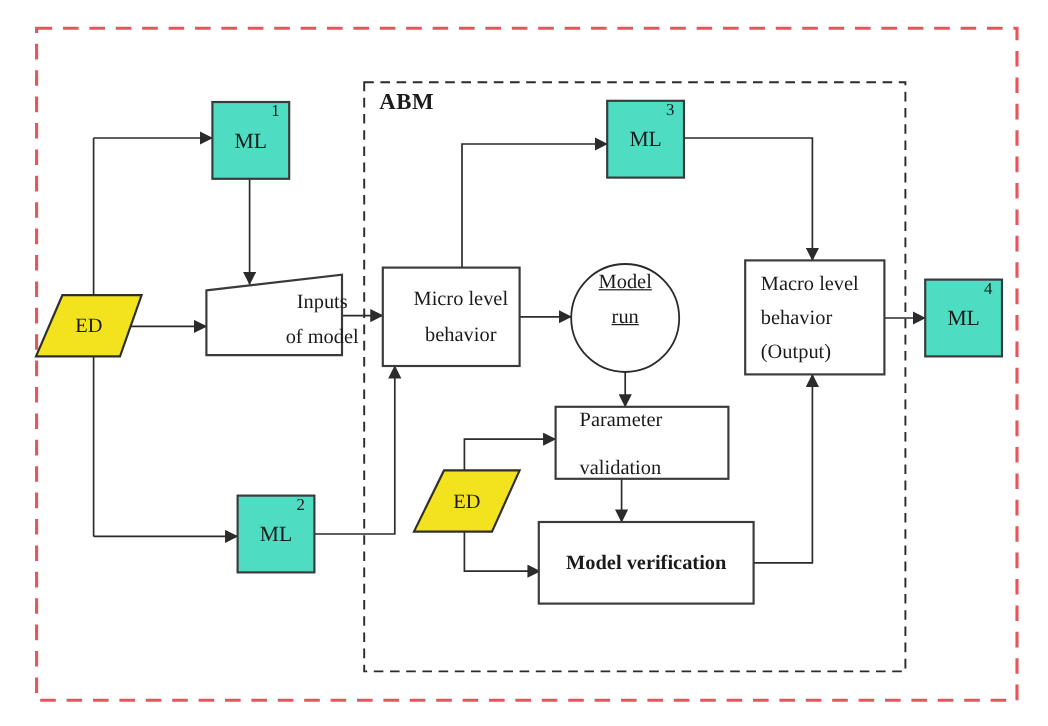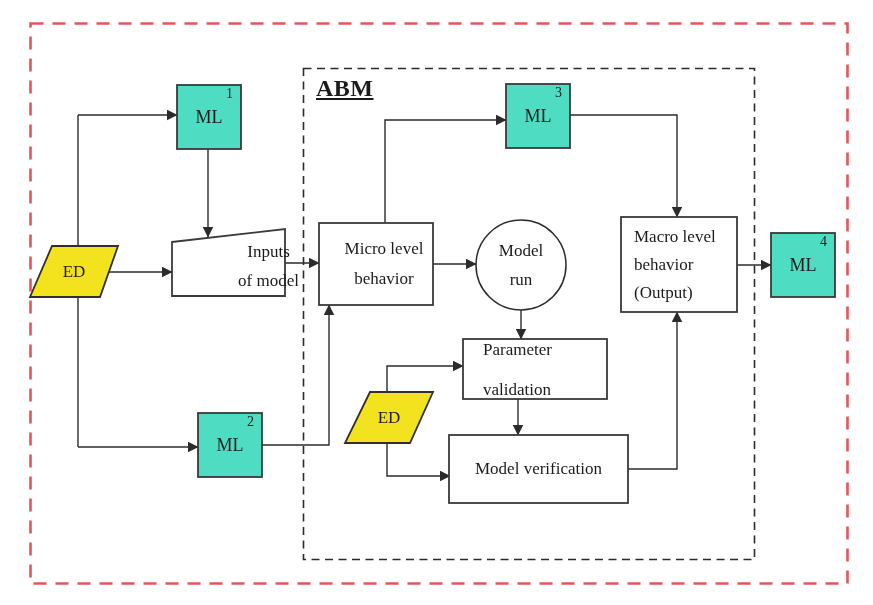--- a/index.html
+++ b/index.html
@@ -33,21 +33,21 @@
     position:absolute;
     display:flex;flex-direction:column;
     align-items:center;justify-content:center;
     font-size:17px;line-height:28px;
     text-align:center;white-space:nowrap;
     pointer-events:none;
   }
   .lbl.left{align-items:flex-start;text-align:center;}
   .ml-lbl{position:absolute;font-size:18px;display:flex;align-items:center;justify-content:center;}
   .ml-sup{position:absolute;top:1px;right:8px;font-size:14px;line-height:16px;}
-  .abm-title{position:absolute;font-weight:bold;font-size:24px;letter-spacing:.5px;text-decoration:underline;}
+  .abm-title{position:absolute;font-weight:bold;font-size:19px;letter-spacing:.5px;}
 </style>
 </head>
 <body>
 
 <div id="stage">
 
   <svg id="diagram-svg" width="873" height="605" viewBox="0 0 873 605">
     <defs>
       <marker id="arr" viewBox="0 0 10 10" refX="9.5" refY="5" markerUnits="userSpaceOnUse" markerWidth="11" markerHeight="11" orient="auto-start-reverse">
         <path d="M0,0 L10,5 L0,10 z" fill="#2b2b2b"></path>
@@ -114,31 +114,31 @@
   <div class="lbl" style="left:172px;top:236px;width:113px;height:60px;line-height:29px;margin-left:40px;">
     <span>Inputs</span>
     <span>of model</span>
   </div>
 
   <div class="lbl" style="left:319px;top:223px;width:130px;height:82px;line-height:30px;">
     <span>Micro level</span>
     <span>behavior</span>
   </div>
 
-  <div class="lbl" style="left:476px;top:220px;width:90px;height:90px;line-height:29px;">
+  <div class="lbl" style="left:476px;top:204px;width:90px;height:90px;line-height:29px;text-decoration:underline;">
     <span>Model</span>
     <span>run</span>
   </div>
 
   <div class="lbl left" style="left:483px;top:339px;width:124px;height:61px;line-height:28px;gap:12px;">
     <span>Parameter</span>
     <span>validation</span>
   </div>
 
-  <div class="lbl" style="left:449px;top:435px;width:179px;height:68px;line-height:30px;">
+  <div class="lbl" style="left:449px;top:435px;width:179px;height:68px;line-height:30px;font-weight:bold;">
     <span>Model verification</span>
   </div>
 
   <div class="lbl left" style="left:634px;top:217px;width:103px;height:95px;line-height:28px;">
     <span>Macro level</span>
     <span>behavior</span>
     <span>(Output)</span>
   </div>
 
 </div>

